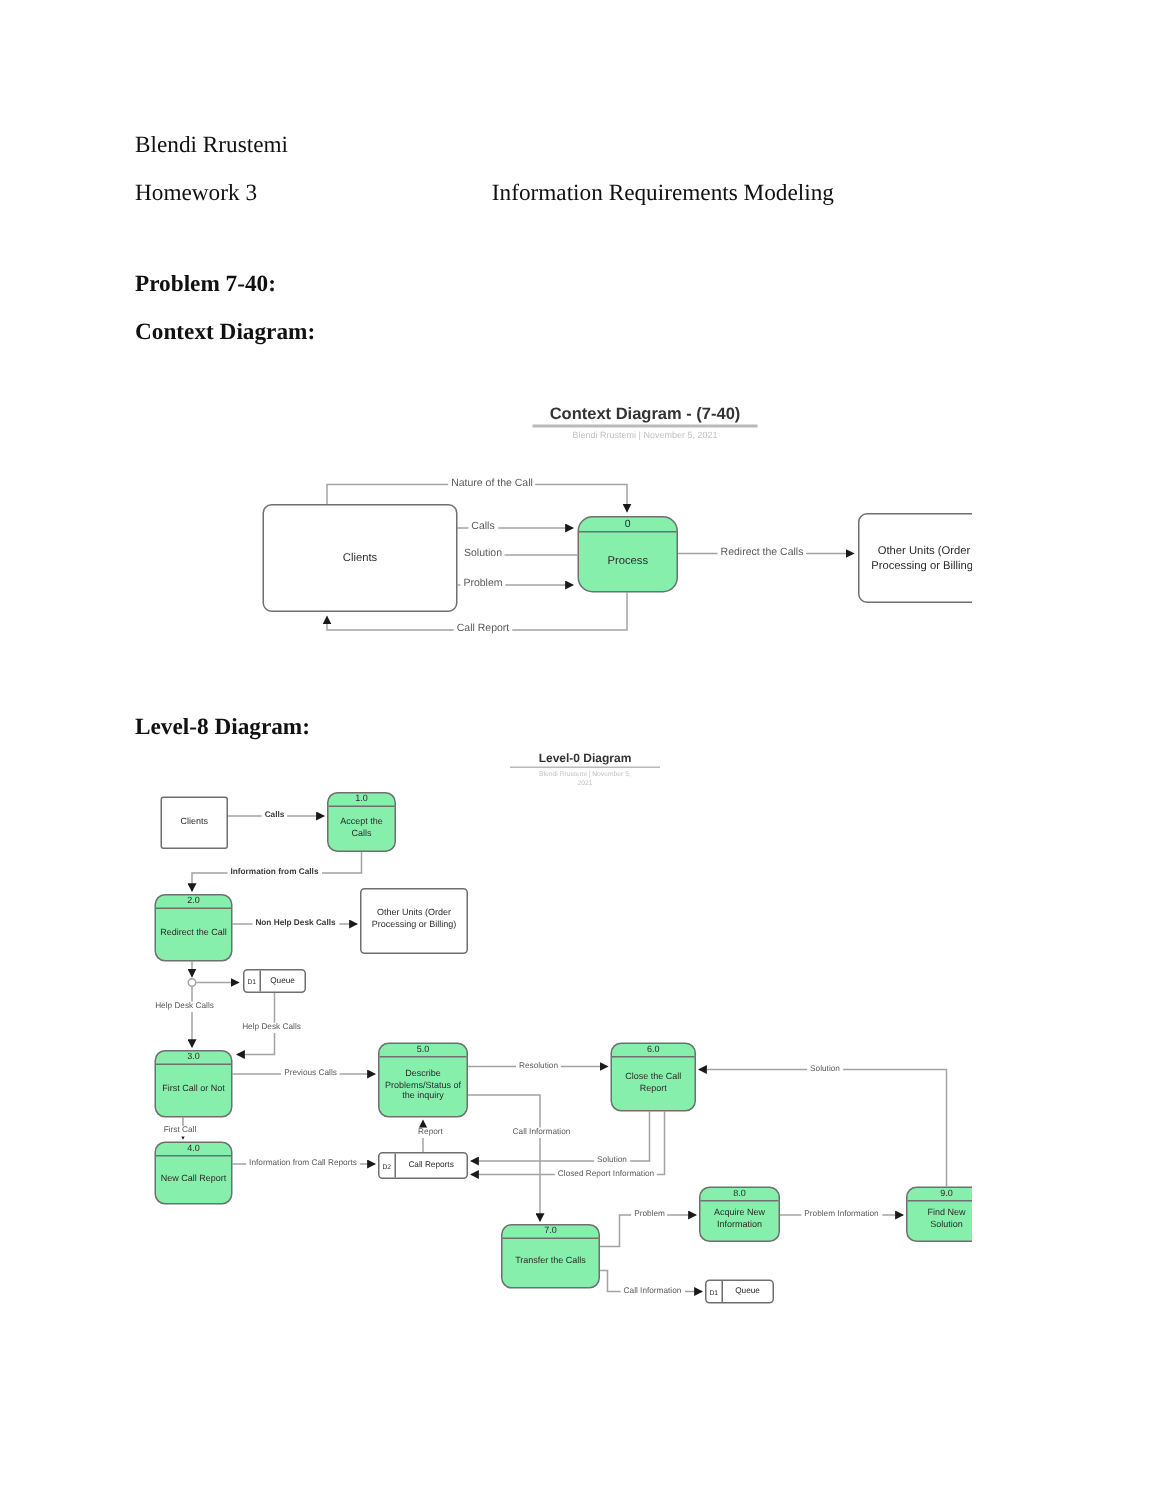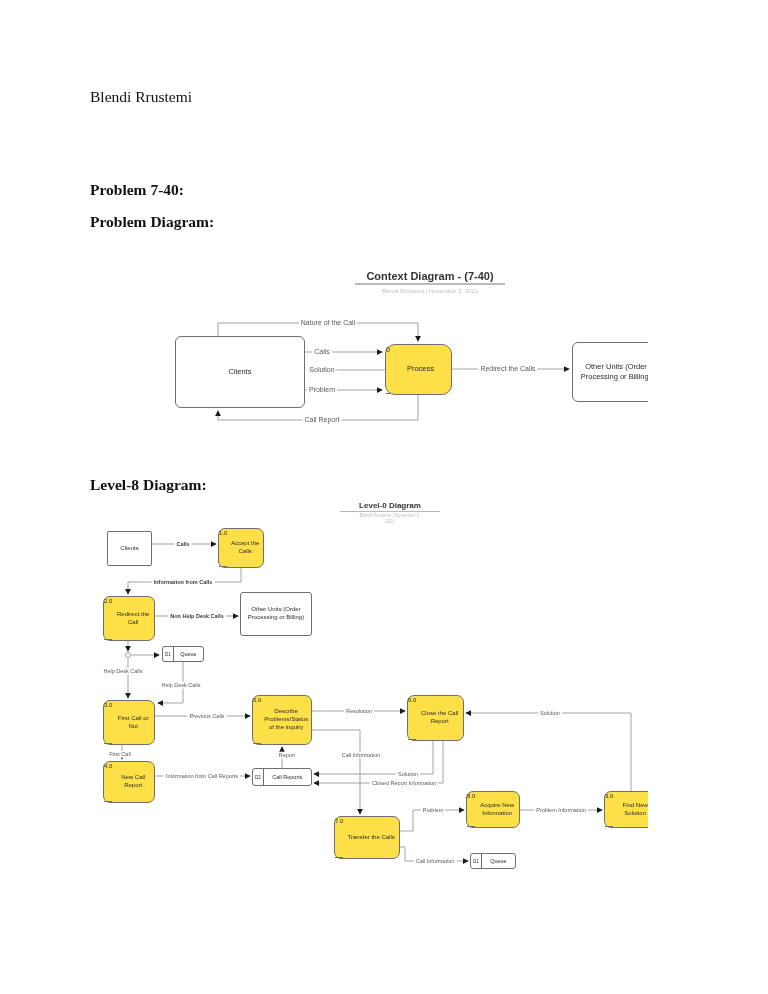--- a/index.html
+++ b/index.html
@@ -10,22 +10,22 @@
   .heading{position:absolute;left:90px;font-size:15.5px;font-weight:bold;}
   
   .diagram{position:absolute;font-family:"Liberation Sans", sans-serif;color:#2b2b2b;margin-top:12px;}
   .wires{position:absolute;left:0;top:0;}
   .wires polyline{fill:none;stroke:#a3a3a3;stroke-width:1;}
   .dg-title{position:absolute;text-align:center;font-weight:bold;color:#333;
             border-bottom:2px solid #b9b9b9;padding-bottom:1px;}
   .dg-sub{position:absolute;text-align:center;color:#c2c2c2;}
   .node{position:absolute;background:#fff;border:1px solid #6f6f6f;box-sizing:border-box;
         display:flex;align-items:center;justify-content:center;text-align:center;}
-  .proc{position:absolute;background:#fde047;border:1px solid #6f6f6f;box-sizing:border-box;
-        border-radius:8px;display:flex;flex-direction:row;}
+  .proc{position:absolute;background:#86efac;border:1px solid #6f6f6f;box-sizing:border-box;
+        border-radius:8px;display:flex;flex-direction:column;}
   .pnum{border-bottom:1px solid #6f6f6f;text-align:center;flex:0 0 auto;padding:1px 0;}
   .pbody{flex:1;display:flex;align-items:center;justify-content:center;text-align:center;
          padding:1px 2px;}
   .store{position:absolute;background:#fff;border:1px solid #6f6f6f;box-sizing:border-box;
          border-radius:3px;display:flex;align-items:stretch;}
   .sid{border-right:1px solid #6f6f6f;display:flex;align-items:center;justify-content:center;
        flex:0 0 auto;padding:0 2px;}
   .sname{flex:1;display:flex;align-items:center;justify-content:center;}
   .flbl{position:absolute;transform:translate(-50%,-50%);background:#fff;color:#5a5a5a;
         white-space:nowrap;padding:0 2px;line-height:1.2;}
@@ -47,23 +47,27 @@
   .lv0 .sname{font-size:5.5px;}
 </style>
 </head>
 <body>
 
 <div class="page">
 
   <div class="hdr" style="top:88px;">
     <span>Blendi Rrustemi</span>
   </div>
+  <div class="hdr" style="top:120px;">
+    <span>Homework 3</span>
+    <span>Information Requirements Modeling</span>
+  </div>
 
   <div class="heading" style="top:181px;">Problem 7-40:</div>
-  <div class="heading" style="top:213px;">Problem Diagram:</div>
+  <div class="heading" style="top:213px;">Context Diagram:</div>
   <div class="heading" style="top:476px;">Level-8 Diagram:</div>
 
   <div class="diagram ctx" style="left:160px;top:255px;width:520px;height:180px;">
     <div class="dg-title" style="left:195px;top:3px;width:150px;">Context Diagram - (7-40)</div>
     <div class="dg-sub" style="left:195px;top:21px;width:150px;">Blendi Rrustemi  |  November 5, 2021</div>
 
     <svg class="wires" width="520" height="180">
       <defs>
         <marker id="arrC" viewBox="0 0 8 8" refX="7" refY="4" markerWidth="6" markerHeight="6" orient="auto-start-reverse">
           <path d="M0,0 L8,4 L0,8 z" fill="#1a1a1a"></path>

